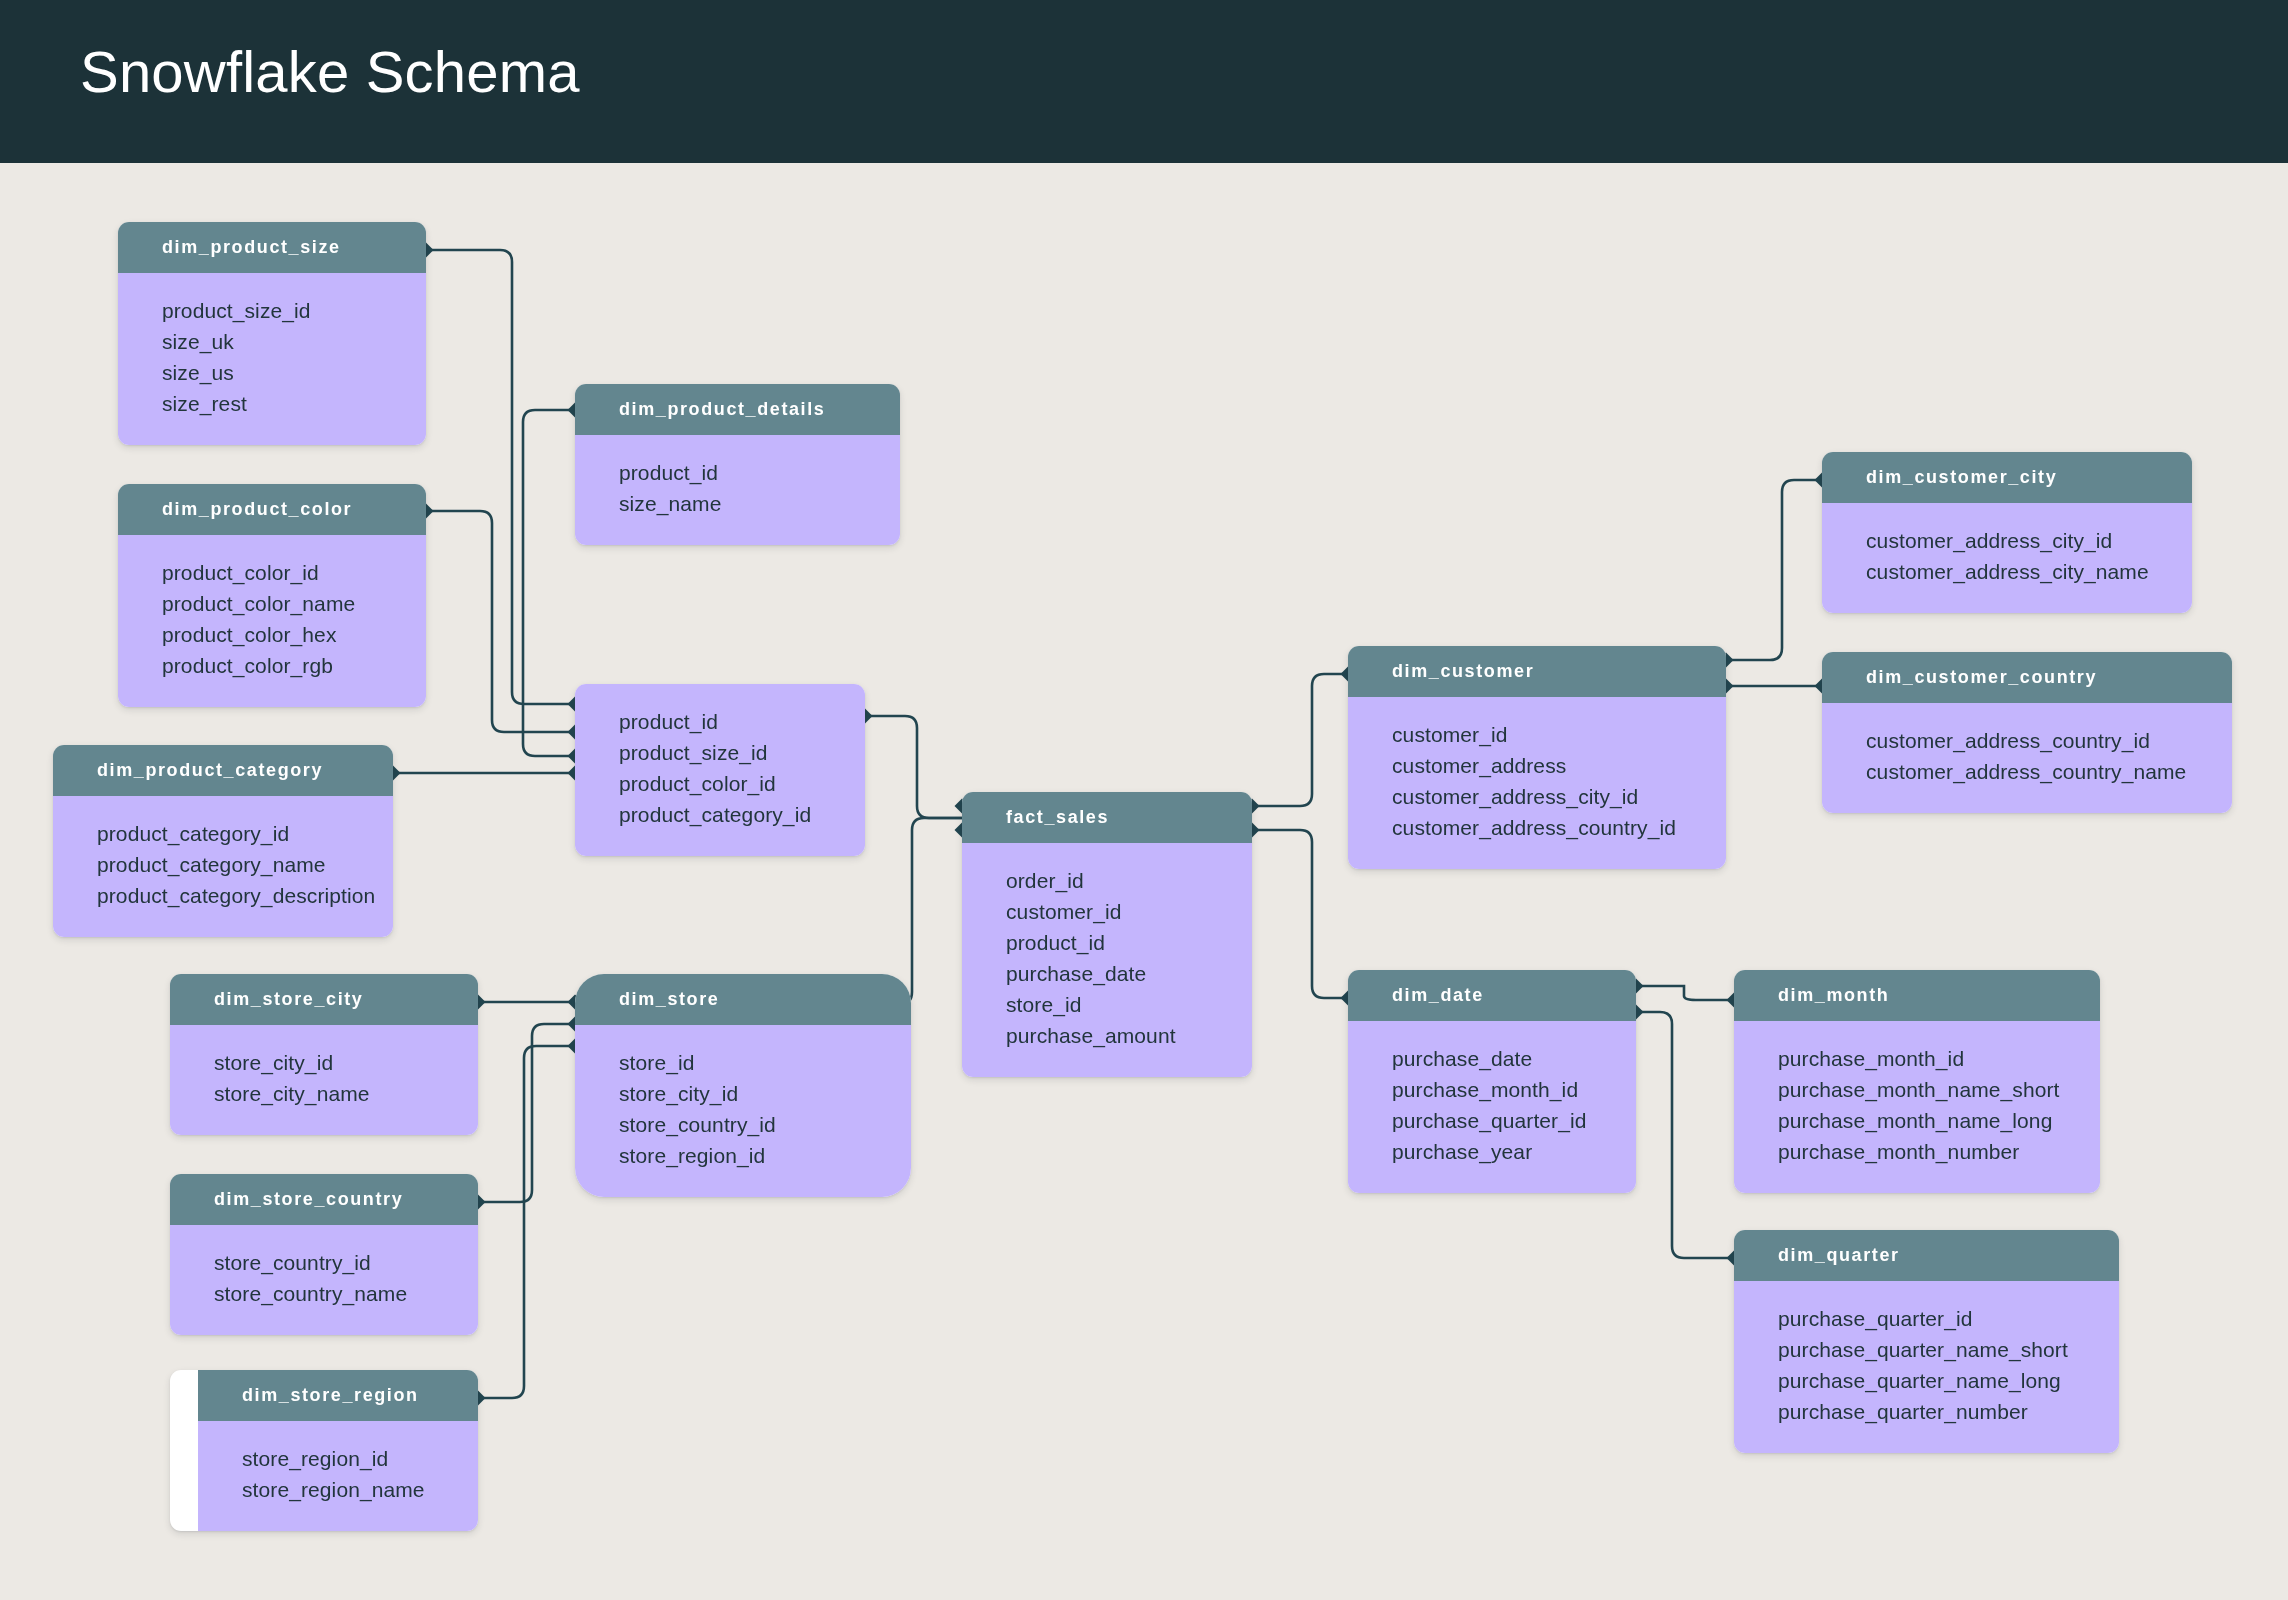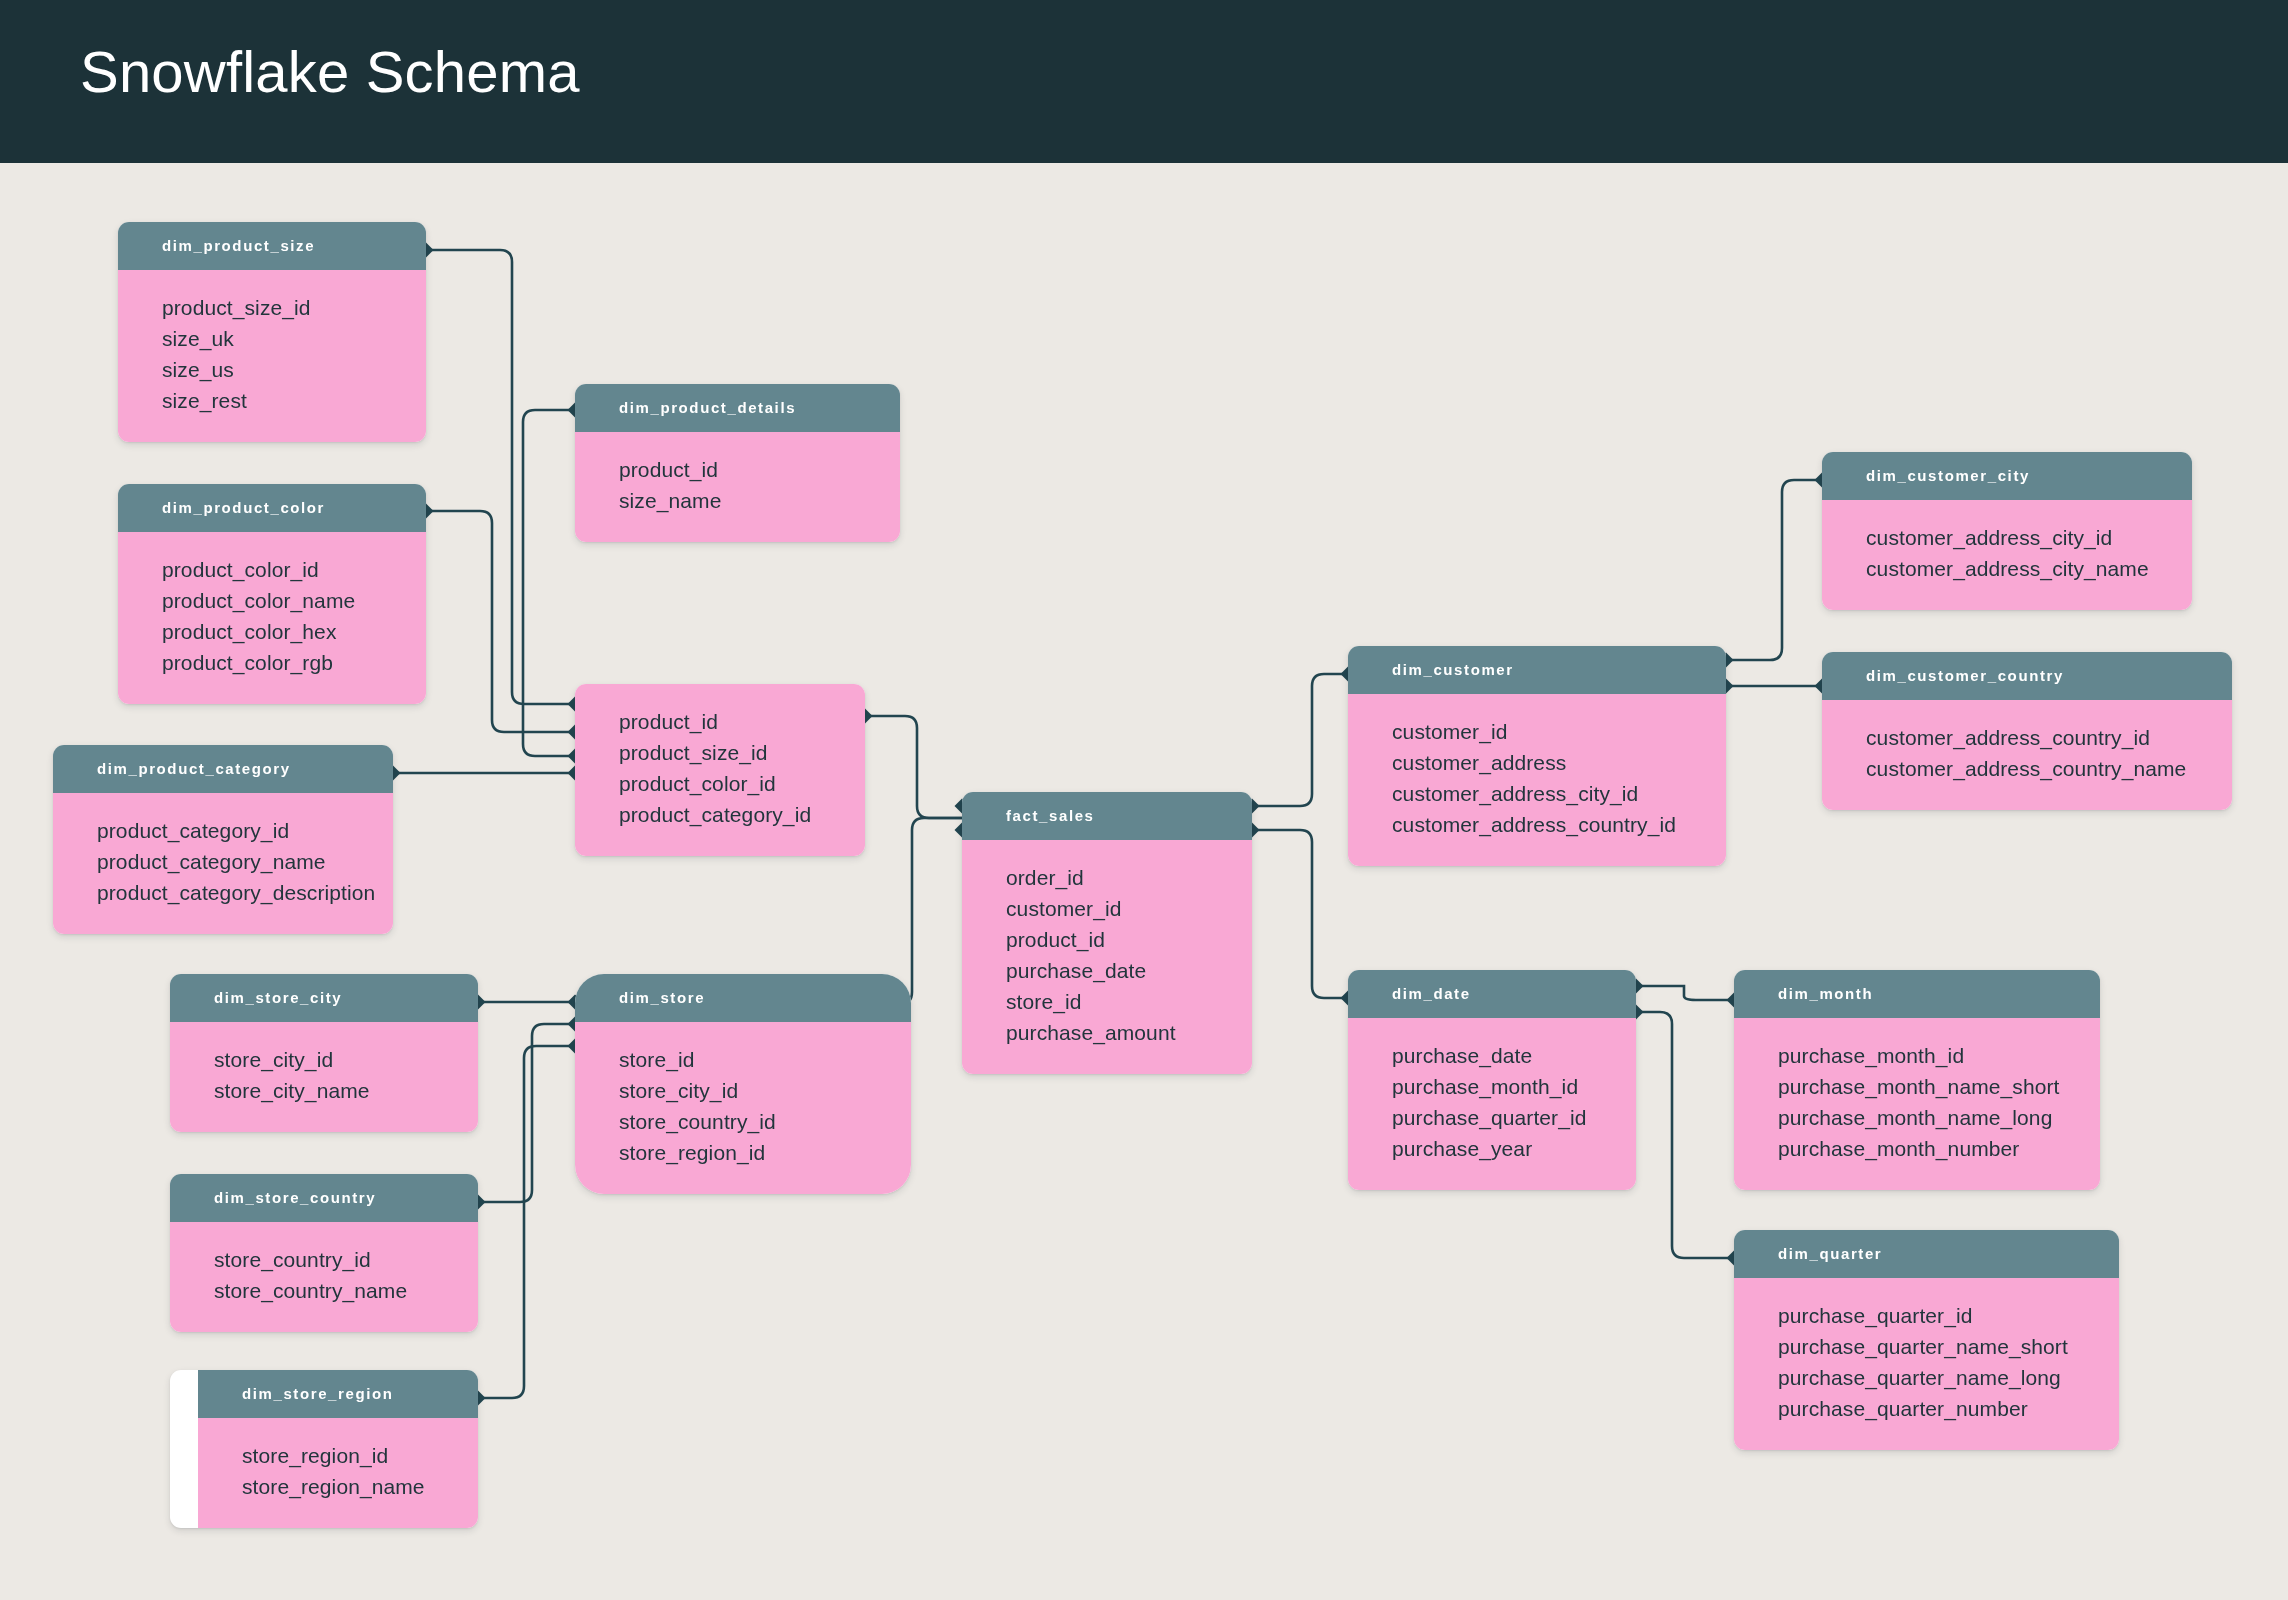--- a/index.html
+++ b/index.html
@@ -31,30 +31,30 @@
   .tbl {
     position: absolute;
     border-radius: 11px;
     background: #ffffff;
     box-shadow: 0 3px 7px rgba(40,50,55,0.13), 0 1px 2px rgba(40,50,55,0.10);
     overflow: hidden;
   }
   .tbl-head {
     background: #63868f;
     color: #ffffff;
-    font-size: 15px;
+    font-size: 18px;
     font-weight: bold;
     letter-spacing: 1.6px;
     padding: 16px 0 16px 44px;
     line-height: 1.05;
     white-space: nowrap;
   }
   .tbl-body {
     padding: 22px 26px 26px 44px;
-    background: #f9a8d4;
+    background: #c4b5fd;
   }
   .fld {
     font-size: 21px;
     color: #22353c;
     line-height: 31px;
     white-space: nowrap;
     letter-spacing: 0.1px;
   }
 </style>
 </head>

